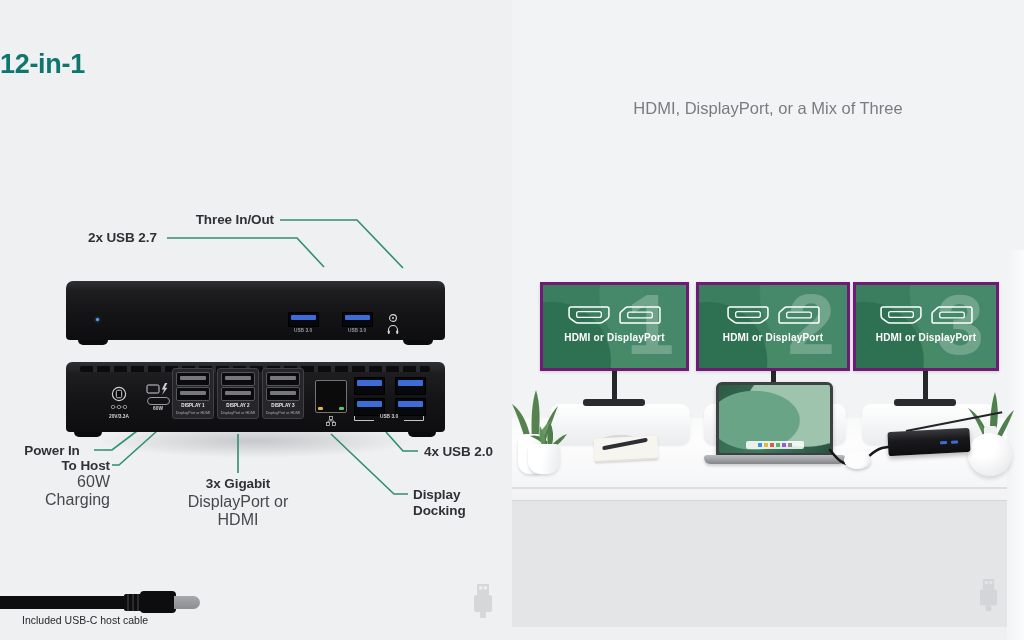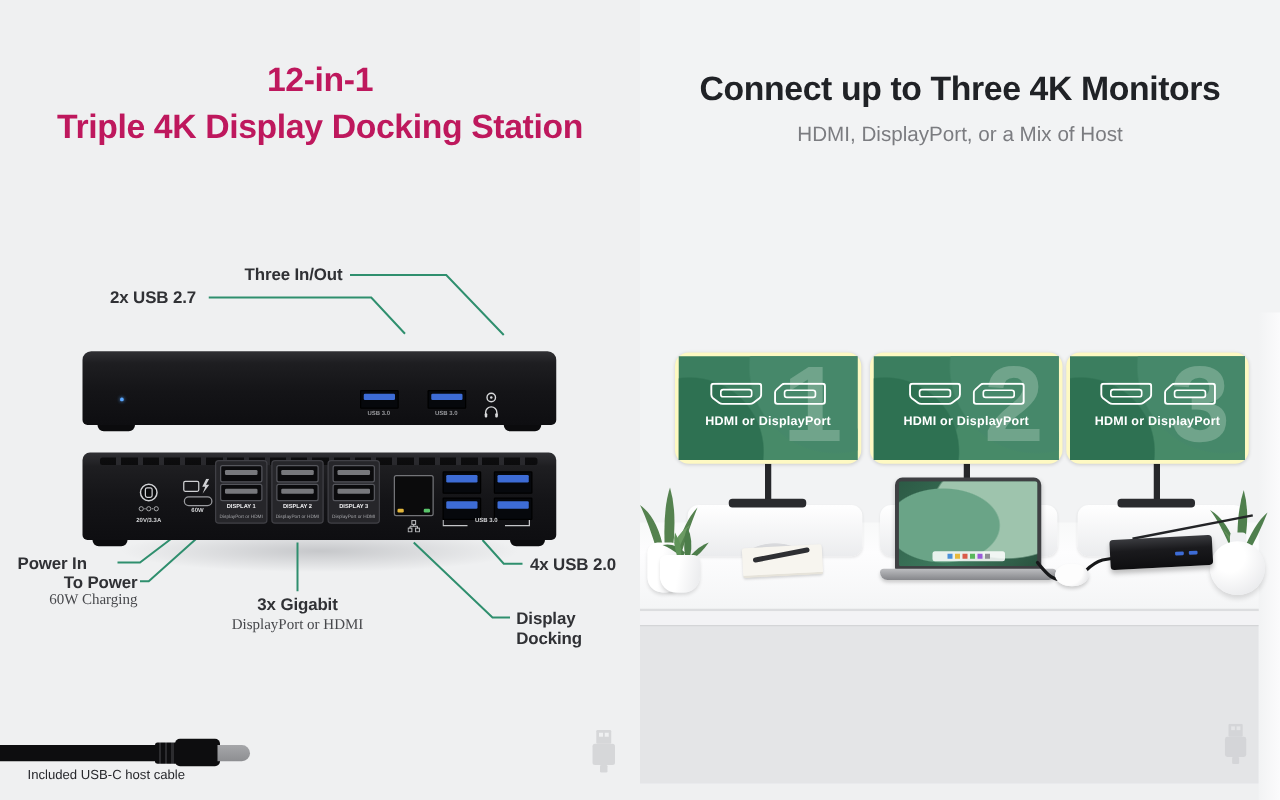--- a/index.html
+++ b/index.html
@@ -1,43 +1,43 @@
 <!DOCTYPE html>
 <html><head>
 <meta charset="utf-8">
 <style>
   html,body{margin:0;padding:0;background:#888;}
   #canvas{position:relative;width:1024px;height:640px;overflow:hidden;
           font-family:"Liberation Sans",sans-serif;background:#eff0f1;}
   .abs{position:absolute;}
   
-  .ltitle{position:absolute;left:0;top:46px;width:512px;text-align:center;
-          font-size:27px;font-weight:700;color:#be185d;line-height:37px;letter-spacing:-.3px;}
+  .ltitle{position:absolute;left:0;top:46px;width:512px;text-align:left;
+          font-size:27px;font-weight:700;color:#0f766e;line-height:37px;letter-spacing:-.3px;}
   .cl{position:absolute;font-size:13.5px;font-weight:700;color:#303135;letter-spacing:-.1px;line-height:1.15;}
-  .cls{position:absolute;font-size:12px;font-weight:400;color:#47484c;line-height:1.1;font-family:Liberation Serif, serif;}
+  .cls{position:absolute;font-size:16px;font-weight:400;color:#47484c;line-height:1.1;}
   .dock{position:absolute;left:66px;width:379px;
         background:linear-gradient(180deg,#303034 0%,#1e1e21 16%,#141417 55%,#0e0e11 100%);
         border-radius:7px 7px 4px 4px;}
   .foot{position:absolute;height:10px;background:#0b0b0d;border-radius:0 0 5px 5px;}
   .usbp{position:absolute;background:#06080c;border:1px solid #000;border-radius:1px;}
   .usbp i{position:absolute;left:2px;right:2px;top:2px;height:5px;background:#3d6cd6;border-radius:1px;display:block;}
   .usbp.tall i{height:6px;}
   .tt{position:absolute;font-size:10px;white-space:nowrap;color:#d2d3d5;font-weight:700;
       transform:translateX(-50%) scale(var(--s,.5));transform-origin:center top;}
   .module{position:absolute;top:6px;width:42px;height:51px;background:#26262a;
           border:1px solid #404046;border-radius:3px;box-sizing:border-box;}
   .mport{position:absolute;left:3px;width:32px;height:12px;background:#0b0b0d;
          border:1px solid #55565c;border-radius:2px;}
   .mport i{position:absolute;left:3px;right:3px;top:3px;height:4px;background:#77787c;border-radius:1px;display:block;}
   
   .rtitle{position:absolute;left:512px;top:56px;width:512px;text-align:center;
           font-size:27px;font-weight:700;color:#202226;letter-spacing:-.3px;}
   .rsub{position:absolute;left:512px;top:99px;width:512px;text-align:center;
         font-size:16.5px;color:#7b7c80;}
-  .monitor{position:absolute;top:282px;height:89px;background:#fef9c3;border-radius:11px;
+  .monitor{position:absolute;top:282px;height:89px;background:#701a75;border-radius:0;
            padding:3px;box-sizing:border-box;box-shadow:0 1px 3px rgba(0,0,0,.15);}
   .mscreen{position:relative;width:100%;height:100%;overflow:hidden;
            background:
              radial-gradient(circle 70px at 88% 10%, #46886a 98%, rgba(0,0,0,0) 100%),
              radial-gradient(circle 60px at 6% 92%, #2e7152 98%, rgba(0,0,0,0) 100%),
              radial-gradient(circle 46px at 72% 96%, #478a68 98%, rgba(0,0,0,0) 100%),
              #3b7e5f;}
   .mnum{position:absolute;right:12px;top:50%;transform:translateY(-53%);
         font-size:86px;font-weight:700;color:rgba(238,246,240,.25);}
   .mrow{position:absolute;left:0;right:0;top:21px;display:flex;justify-content:center;gap:9px;}
@@ -52,42 +52,41 @@
 </style>
 </head>
 <body>
 
 <div id="canvas">
 
   <div class="abs" style="left:0;top:0;width:512px;height:640px;background:#eff0f1;">
 
     <div class="ltitle">
       <div>12-in-1</div>
-      <div>Triple 4K Display Docking Station</div>
     </div>
 
     <div class="abs" style="left:16px;top:424px;width:480px;height:56px;
                 background:radial-gradient(ellipse 46% 42% at 50% 30%, rgba(125,127,133,.36), rgba(0,0,0,0) 72%);"></div>
 
     <svg class="abs" width="512" height="640" style="left:0;top:0;" viewBox="0 0 512 640">
       <g fill="none" stroke="#2f8f6e" stroke-width="1.6">
         <polyline points="280,220 357,220 403,268"></polyline>
         <polyline points="167,238 297,238 324,267"></polyline>
         <polyline points="94,450 112,450 137,431"></polyline>
         <polyline points="112,465 119,465 157,431"></polyline>
         <polyline points="238,473 238,434"></polyline>
         <polyline points="386,432 403,451 418,451"></polyline>
         <polyline points="331,434 394,494 408,494"></polyline>
       </g>
     </svg>
 
     <div class="cl" style="left:150px;top:212px;width:124px;text-align:right;">Three In/Out</div>
     <div class="cl" style="left:88px;top:230px;">2x USB 2.7</div>
-    <div class="cl" style="left:14px;top:443px;width:76px;text-align:left;">Power In</div>
-    <div class="cl" style="left:36px;top:458px;width:74px;text-align:right;">To Power</div>
+    <div class="cl" style="left:14px;top:443px;width:76px;text-align:center;">Power In</div>
+    <div class="cl" style="left:36px;top:458px;width:74px;text-align:right;">To Host</div>
     <div class="cls" style="left:10px;top:473px;width:100px;text-align:right;">60W Charging</div>
     <div class="cl" style="left:168px;top:476px;width:140px;text-align:center;">3x Gigabit</div>
     <div class="cls" style="left:168px;top:493px;width:140px;text-align:center;">DisplayPort or HDMI</div>
     <div class="cl" style="left:424px;top:444px;">4x USB 2.0</div>
     <div class="cl" style="left:413px;top:487px;">Display</div>
     <div class="cl" style="left:413px;top:503px;">Docking</div>
 
     <div class="foot" style="left:78px;top:335px;width:30px;"></div>
     <div class="foot" style="left:403px;top:335px;width:30px;"></div>
 
@@ -223,22 +222,21 @@
 
   <div class="abs" style="left:512px;top:0;width:512px;height:640px;background:#f2f3f4;"></div>
 
   <div class="abs" style="left:512px;top:418px;width:512px;height:69px;background:linear-gradient(#f8f9f9,#fdfdfe 35%,#f4f5f6);"></div>
   <div class="abs" style="left:512px;top:487px;width:512px;height:2px;background:#dcdddf;"></div>
   <div class="abs" style="left:512px;top:489px;width:512px;height:11px;background:#f3f3f5;"></div>
   <div class="abs" style="left:512px;top:500px;width:495px;height:127px;background:#e4e5e7;border-top:1px solid #d4d5d7;box-sizing:border-box;"></div>
   <div class="abs" style="left:512px;top:627px;width:512px;height:13px;background:#eff0f1;"></div>
   <div class="abs" style="left:1007px;top:250px;width:17px;height:390px;background:linear-gradient(90deg,#f2f3f4,#fbfbfc);"></div>
 
-  <div class="rtitle">Connect up to Three 4K Monitors</div>
-  <div class="rsub">HDMI, DisplayPort, or a Mix of Host</div>
+  <div class="rsub">HDMI, DisplayPort, or a Mix of Three</div>
 
   <div class="riser" style="left:550px;width:140px;"></div>
   <div class="riser" style="left:704px;width:142px;"></div>
   <div class="riser" style="left:862px;width:134px;"></div>
 
   <div class="standcol" style="left:612px;"></div>
   <div class="standbase" style="left:583px;width:62px;"></div>
   <div class="standcol" style="left:771px;"></div>
   <div class="standbase" style="left:742px;width:62px;"></div>
   <div class="standcol" style="left:923px;"></div>

